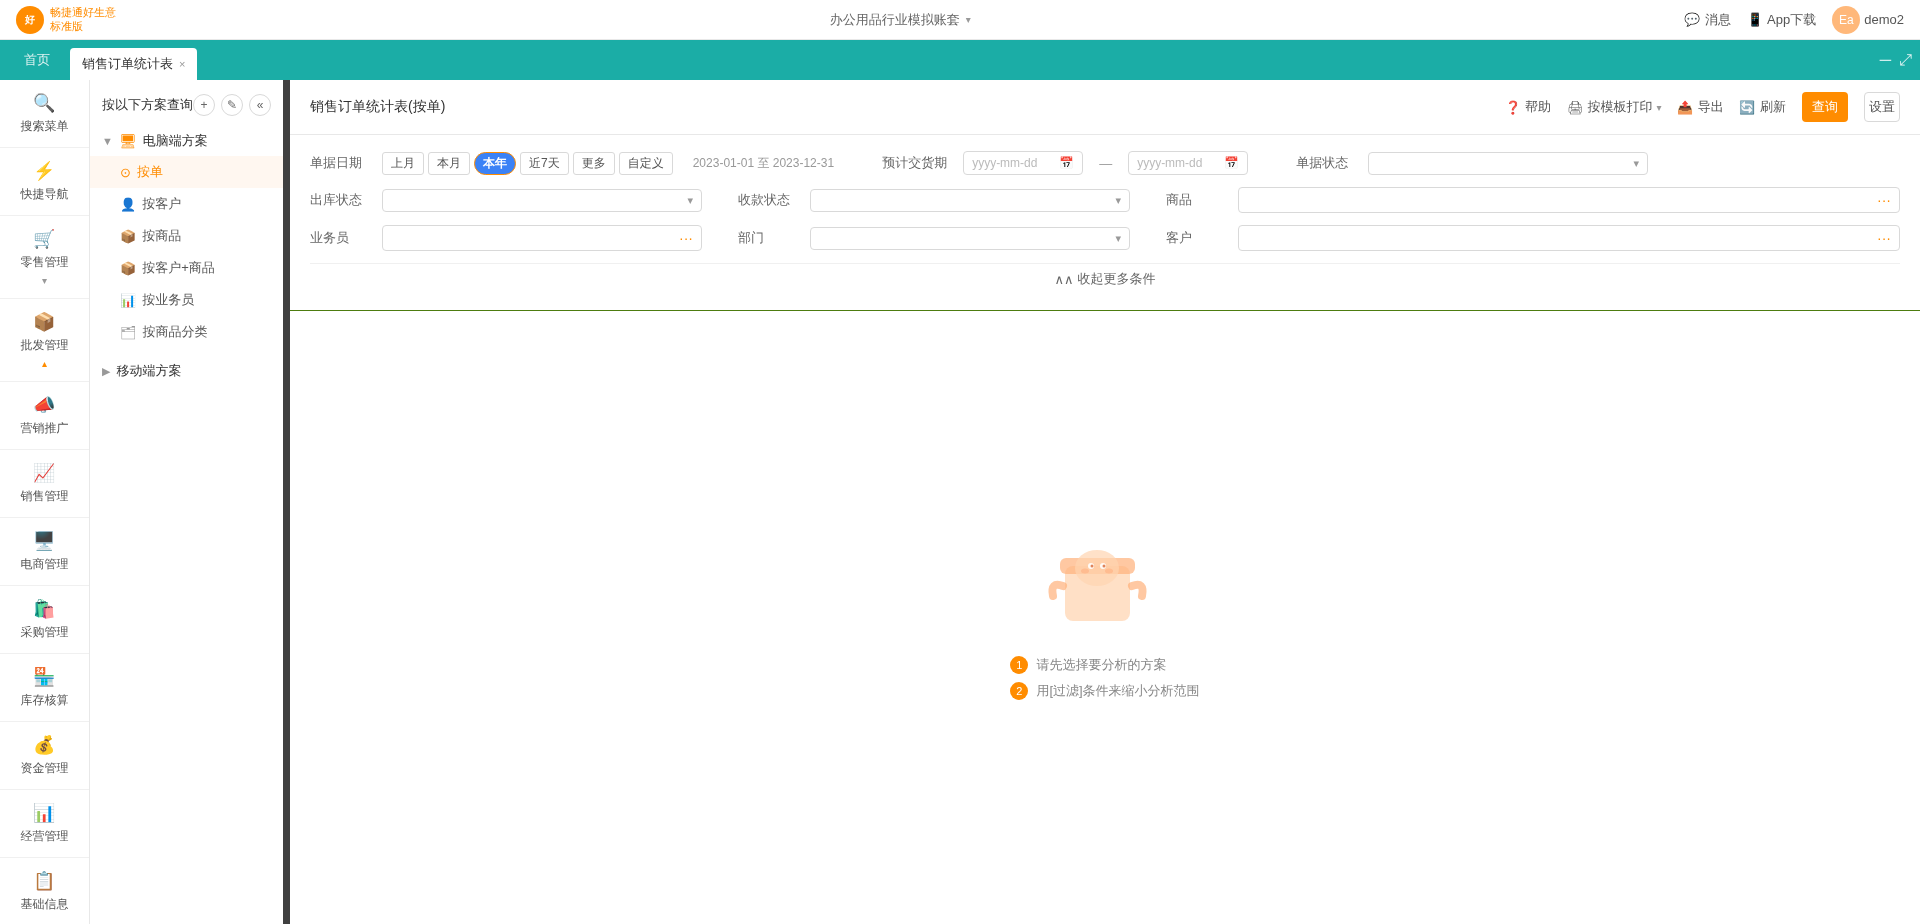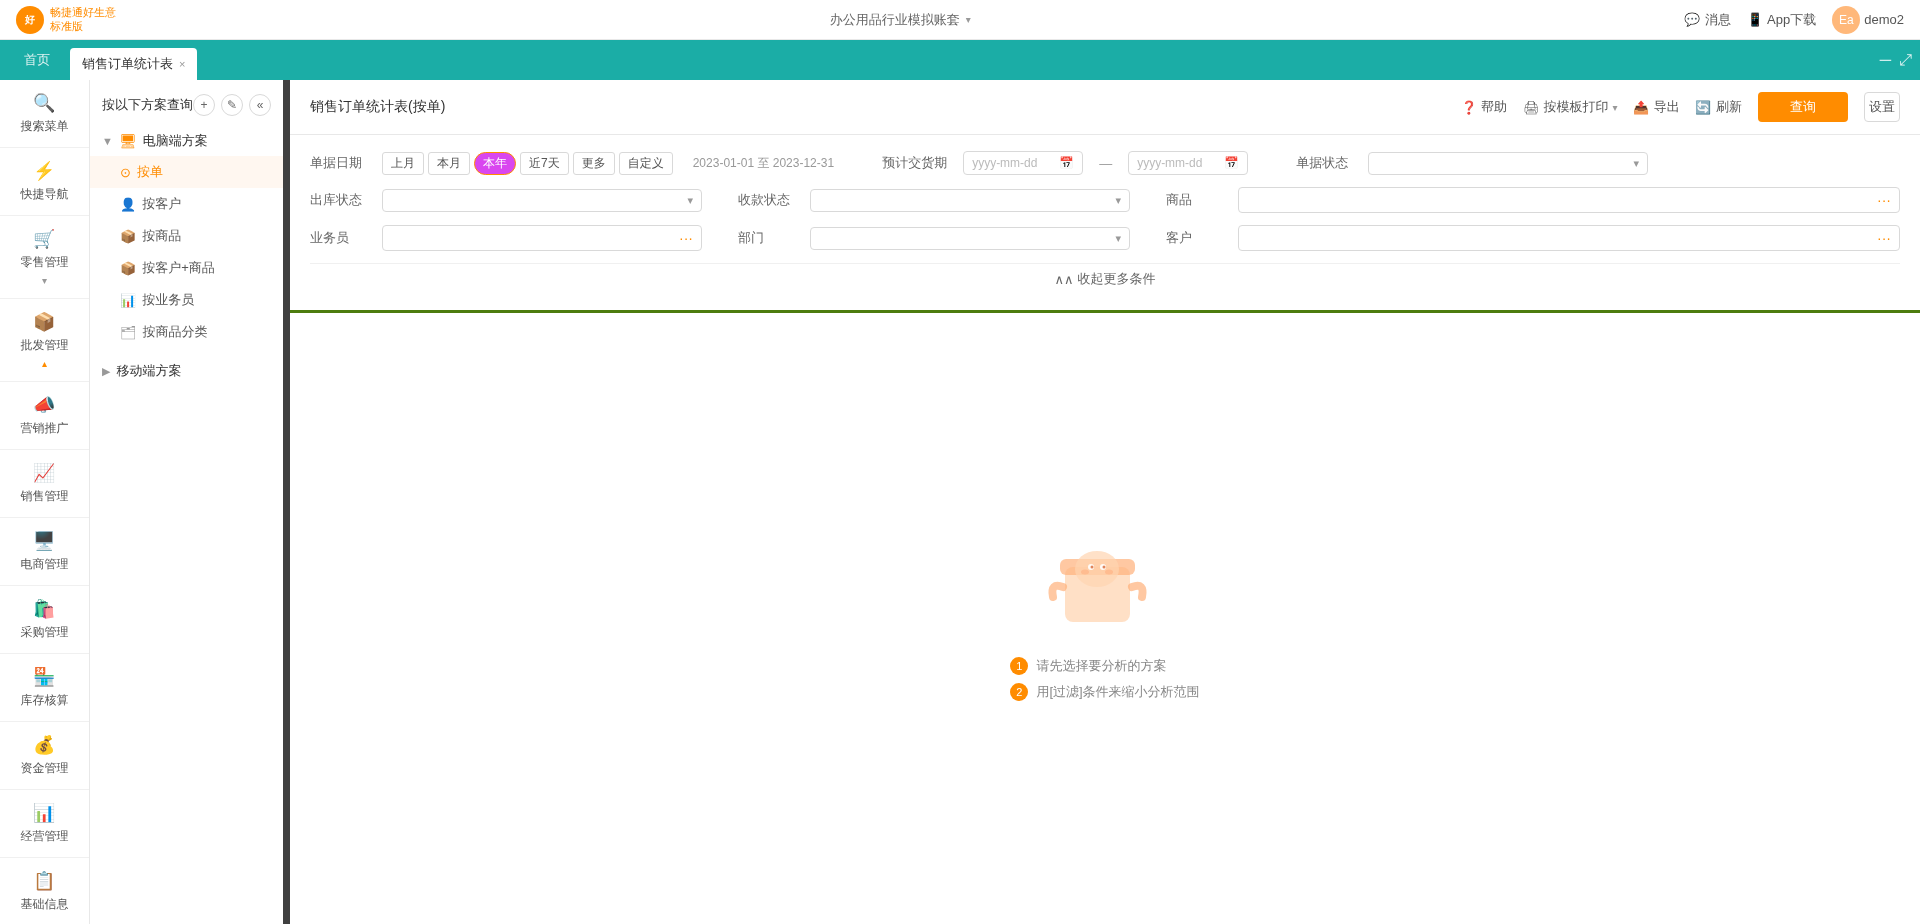--- a/index.html
+++ b/index.html
@@ -58,41 +58,41 @@
     .page-header {
       background: #fff; padding: 12px 20px 0;
       display: flex; align-items: center; justify-content: space-between;
       border-bottom: 1px solid #e8e8e8;
     }
     .page-title { font-size: 14px; color: #333; font-weight: 500; padding-bottom: 12px; }
     .page-header-actions { display: flex; align-items: center; gap: 16px; padding-bottom: 12px; }
     .header-action { display: flex; align-items: center; gap: 4px; font-size: 13px; color: #555; cursor: pointer; }
     .btn-query {
       background: #ff8c00; color: #fff; border: none; border-radius: 4px;
-      padding: 6px 32px; font-size: 13px; cursor: pointer;
+      padding: 6px 10px; font-size: 13px; cursor: pointer;
     }
     .btn-setting {
       background: #fff; color: #555; border: 1px solid #d9d9d9; border-radius: 4px;
       padding: 5px 4px; font-size: 13px; cursor: pointer;
     }
 
     
     .filter-area {
       background: #fff; padding: 16px 20px;
-      border-bottom: 3px solid #4d7c0f;
+      border-bottom: 1px solid #4d7c0f;
     }
     .filter-row { display: flex; align-items: center; gap: 16px; margin-bottom: 12px; flex-wrap: wrap; }
     .filter-row:last-child { margin-bottom: 0; }
     .filter-label { font-size: 13px; color: #666; white-space: nowrap; min-width: 56px; }
     .date-quick-btns { display: flex; align-items: center; gap: 4px; }
     .date-btn {
       padding: 2px 8px; border-radius: 3px; border: 1px solid #d9d9d9;
       background: #fff; font-size: 12px; color: #555; cursor: pointer; text-align: center;
     }
-    .date-btn.active { background: #d946ef; color: #fff; border-color: #ff8c00; border-radius: 12px; }
+    .date-btn.active { background: #3b82f6; color: #fff; border-color: #ff8c00; border-radius: 12px; font-weight: bold; }
     .date-input {
       border: 1px solid #d9d9d9; border-radius: 4px; padding: 4px 8px;
       font-size: 12px; color: #bbb; width: 120px; display: flex; align-items: center;
       justify-content: space-between; cursor: pointer;
     }
     .date-separator { color: #999; }
     .filter-select {
       border: 1px solid #d9d9d9; border-radius: 4px; padding: 4px 8px;
       font-size: 13px; color: #333; min-width: 180px; display: flex;
       align-items: center; justify-content: space-between; cursor: pointer;

